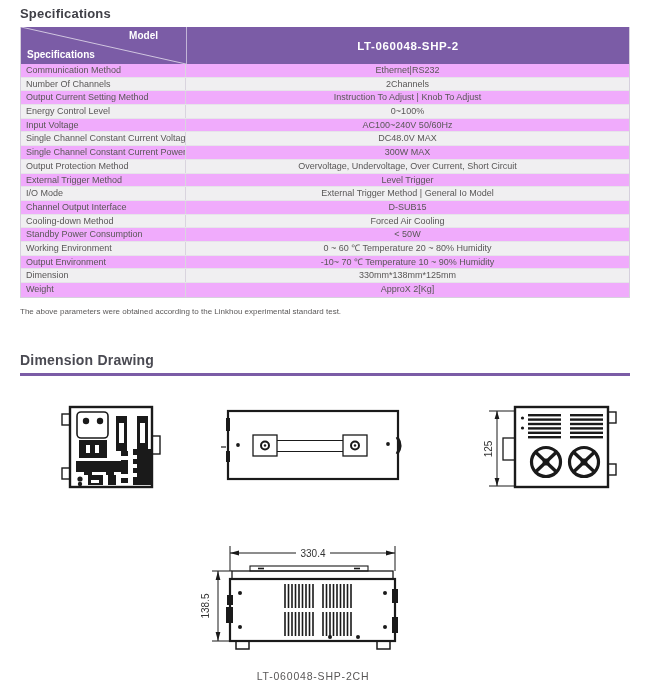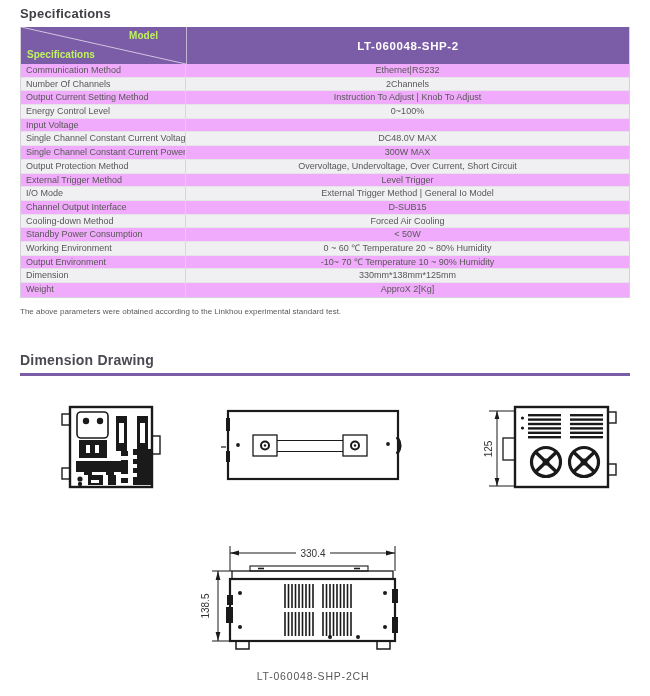--- a/index.html
+++ b/index.html
@@ -17,21 +17,21 @@
   }
   h2.sec-title {
     font-size: 14px; font-weight: bold; color: #4a4a52;
     margin: 36px 0 5px 0; letter-spacing: 0.2px;
   }
   .accent-rule { height: 3px; background: var(--accent); width: 610px; }
 
   
   .spec-table { width: 610px; border: 1px solid #d6d0dd; border-top: none; }
   .spec-header { display: grid; grid-template-columns: 165px 1fr; background: var(--accent); height: 37px; }
-  .corner-cell { position: relative; color: #bef264; }
+  .corner-cell { position: relative; color: #ffffff; }
   .corner-cell svg { position: absolute; left: 0; top: 0; }
   .corner-model { position: absolute; top: 3px; right: 28px; font-size: 10px; font-weight: bold; }
   .corner-spec  { position: absolute; bottom: 4px; left: 6px; font-size: 10px; font-weight: bold; }
   .model-cell {
     color: #fff; font-size: 11.5px; font-weight: bold; letter-spacing: 0.6px;
     display: flex; align-items: center; justify-content: center;
     border-left: 1px solid rgba(255,255,255,0.55);
     text-align: right;
   }
   .spec-row { display: grid; grid-template-columns: 165px 1fr; height: 13.7px; border-bottom: 1px solid #e6e4e9; background: #f0abfc; }
@@ -84,20 +84,21 @@
       <div class="cell value">Instruction To Adjust | Knob To Adjust</div>
     </div>
 
     <div class="spec-row">
       <div class="cell label">Energy Control Level</div>
       <div class="cell value">0~100%</div>
     </div>
 
     <div class="spec-row">
       <div class="cell label">Input Voltage</div>
+      <div class="cell value">AC100~240V  50/60Hz</div>
     </div>
 
     <div class="spec-row">
       <div class="cell label">Single Channel Constant Current Voltage</div>
       <div class="cell value">DC48.0V MAX</div>
     </div>
 
     <div class="spec-row">
       <div class="cell label">Single Channel Constant Current Power</div>
       <div class="cell value">300W MAX</div>

